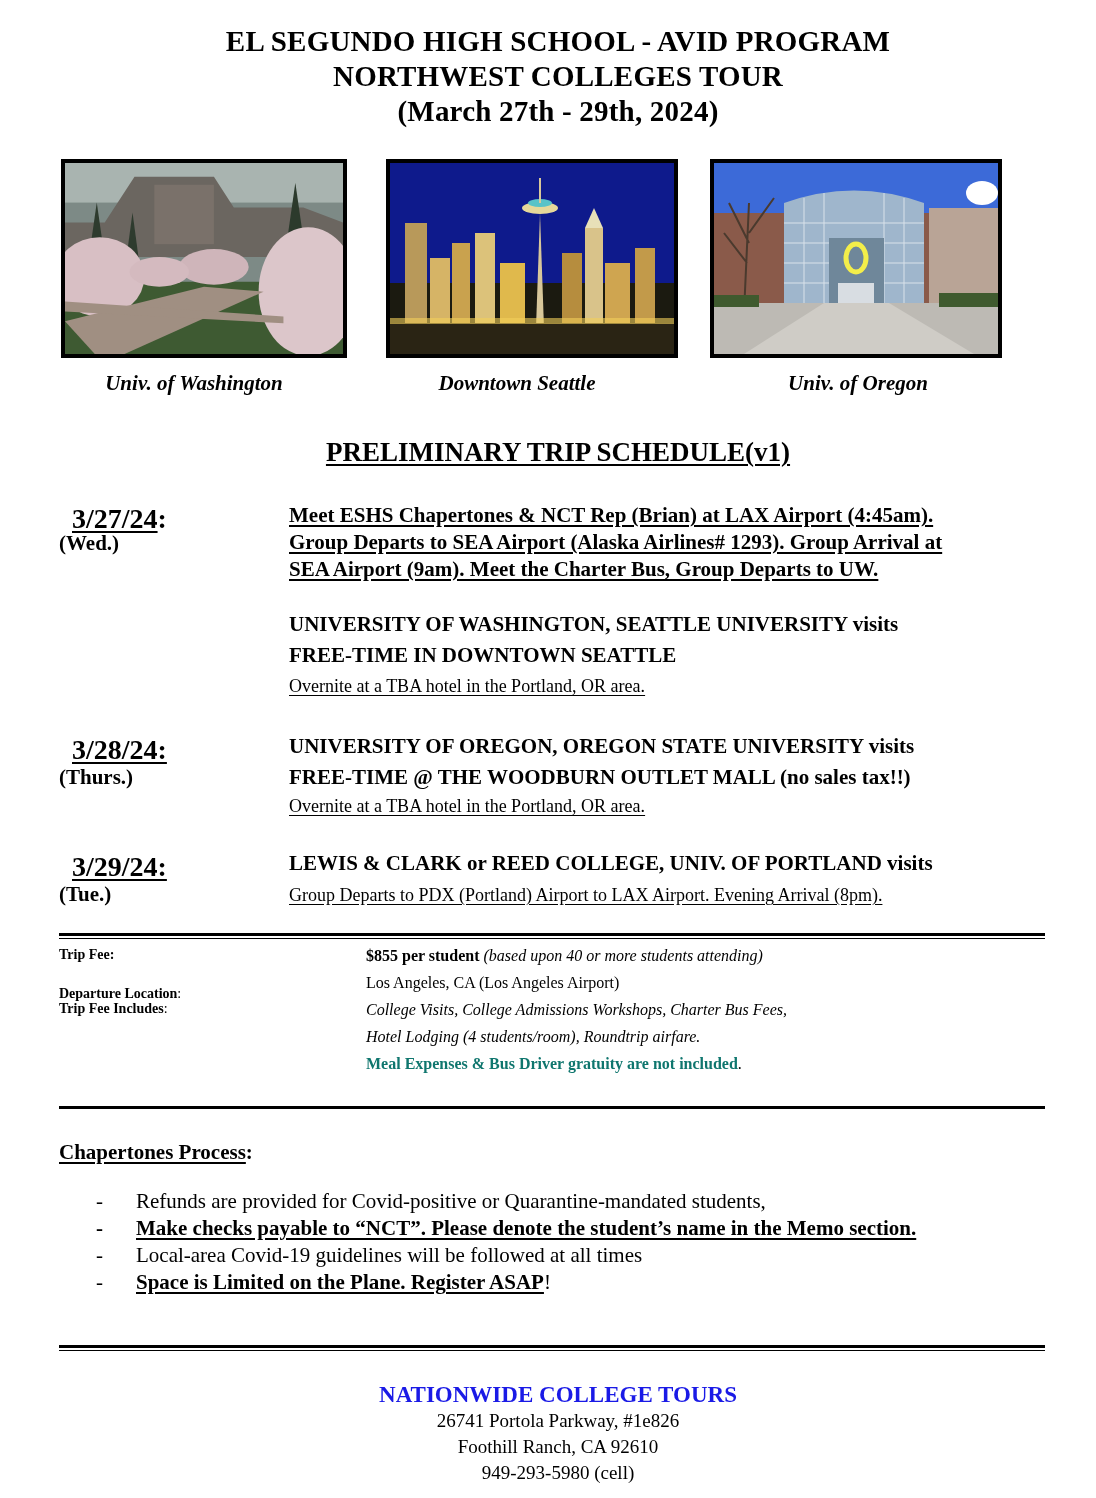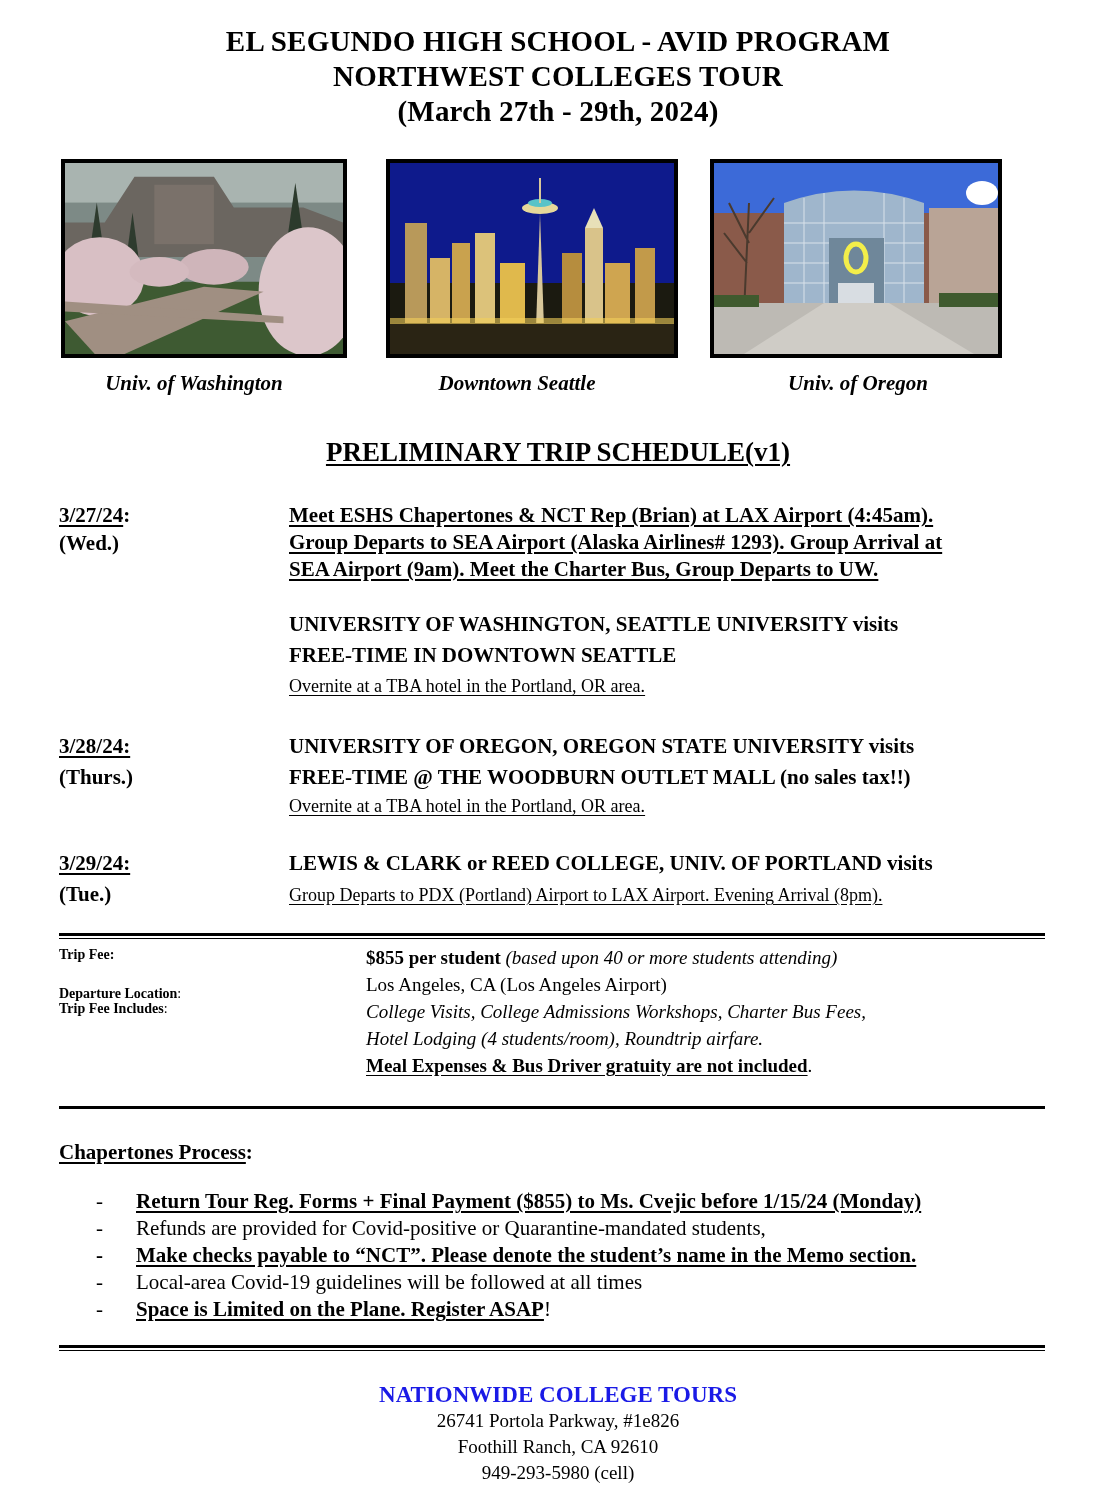--- a/index.html
+++ b/index.html
@@ -12,36 +12,36 @@
   .title-line { font-weight: bold; font-size: 29px; line-height: 35px; letter-spacing: 0.2px; }
 
   
   .photo { position: absolute; border: 4px solid #000; box-sizing: border-box; overflow: hidden; }
   .photo svg { display: block; width: 100%; height: 100%; }
   .caption { position: absolute; font-style: italic; font-weight: bold; font-size: 21px; text-align: center; }
 
   .section-title { left: 0; width: 1116px; top: 437px; text-align: center; font-weight: bold; font-size: 27px; }
   .section-title span { text-decoration: underline; text-decoration-thickness: 2px; text-underline-offset: 3px; }
 
-  .date { position: absolute; left: 59px; font-weight: bold; font-size: 21px; }
+  .date { position: absolute; left: 72px; font-weight: bold; font-size: 28px; }
   .date.u { text-decoration: underline; text-underline-offset: 3px; }
   .day { position: absolute; left: 59px; font-weight: bold; font-size: 21px; text-align: center; }
 
   .sched { position: absolute; left: 289px; font-size: 21px; line-height: 27px; white-space: nowrap; }
   .b { font-weight: bold; }
   .u { text-decoration: underline; text-underline-offset: 3px; }
   .small { font-size: 18px; }
 
   .dbl-rule { position: absolute; left: 59px; width: 986px; height: 6px; border-top: 3px solid #000; border-bottom: 1px solid #000; box-sizing: border-box; }
   .thick-rule { position: absolute; left: 59px; width: 986px; height: 3px; background: #000; }
 
   .info-label { position: absolute; left: 59px; font-weight: bold; font-size: 14px; }
   .info-label .plain { font-weight: normal; }
-  .info-val { position: absolute; left: 366px; font-size: 19px; white-space: nowrap; }
-  .red { color: #000000; font-weight: bold; text-decoration: underline; text-underline-offset: 3px; }
+  .info-val { position: absolute; left: 366px; font-size: 16px; white-space: nowrap; }
+  .red { color: #0f766e; font-weight: bold; text-underline-offset: 3px; }
 
   .reg-head { position: absolute; left: 59px; top: 1140px; font-size: 21px; font-weight: bold; }
   .reg-head span.h { text-decoration: underline; text-underline-offset: 3px; }
   .reg-list { position: absolute; left: 96px; top: 1188px; margin: 0; padding: 0; list-style: none; font-size: 21px; line-height: 27px; }
   .reg-list li { position: relative; white-space: nowrap; }
   .reg-list .dash { display: inline-block; width: 40px; }
 
   .footer { position: absolute; left: 0; width: 1116px; top: 1381px; text-align: center; }
   .footer .org { color: #1a1ae6; font-weight: bold; font-size: 23px; line-height: 27px; }
   .footer .addr { font-size: 19px; line-height: 26px; }
@@ -164,21 +164,20 @@
 
 <div class="info-label" style="top:1001px;"><span>Trip Fee Includes</span><span class="plain">:</span></div>
 <div class="info-val" style="top:1001px;font-style:italic;">College Visits, College Admissions Workshops, Charter Bus Fees,</div>
 <div class="info-val" style="top:1028px;font-style:italic;">Hotel Lodging (4 students/room), Roundtrip airfare.</div>
 <div class="info-val" style="top:1055px;"><span class="red">Meal Expenses &amp; Bus Driver gratuity are not included</span><span>.</span></div>
 
 <div class="thick-rule" style="top:1106px;"></div>
 
 <div class="reg-head"><span class="h">Chapertones Process</span><span>:</span></div>
 <ul class="reg-list">
-  <li><span class="dash">-</span><span class="b u">Return Tour Reg. Forms + Final Payment ($855) to Ms. Cvejic before 1/15/24 (Monday)</span></li>
   <li><span class="dash">-</span><span>Refunds are provided for Covid-positive or Quarantine-mandated students,</span></li>
   <li><span class="dash b">-</span><span class="b u">Make checks payable to “NCT”.  Please denote the student’s name in the Memo section.</span></li>
   <li><span class="dash">-</span><span>Local-area Covid-19 guidelines will be followed at all times</span></li>
   <li><span class="dash">-</span><span class="b u">Space is Limited on the Plane.  Register ASAP</span><span>!</span></li>
 </ul>
 
 <div class="dbl-rule" style="top:1345px;"></div>
 
 <div class="footer">
   <div class="org">NATIONWIDE COLLEGE TOURS</div>

